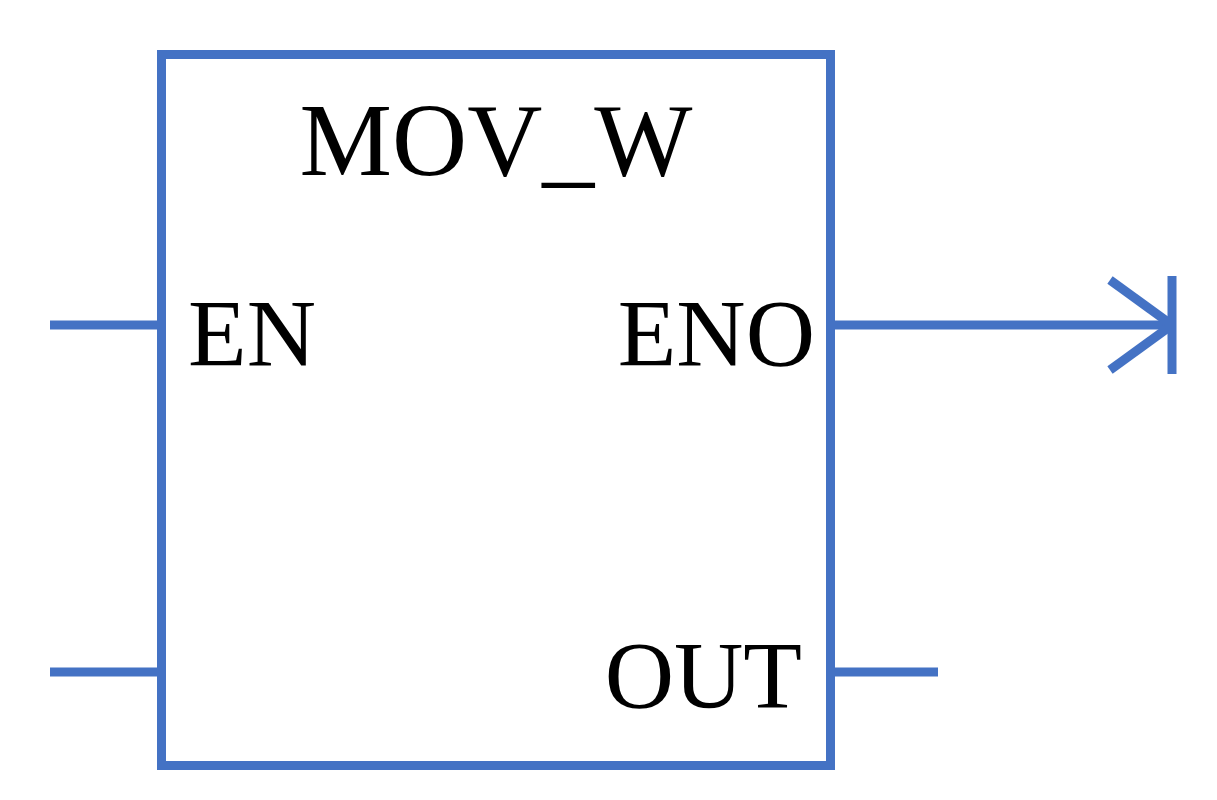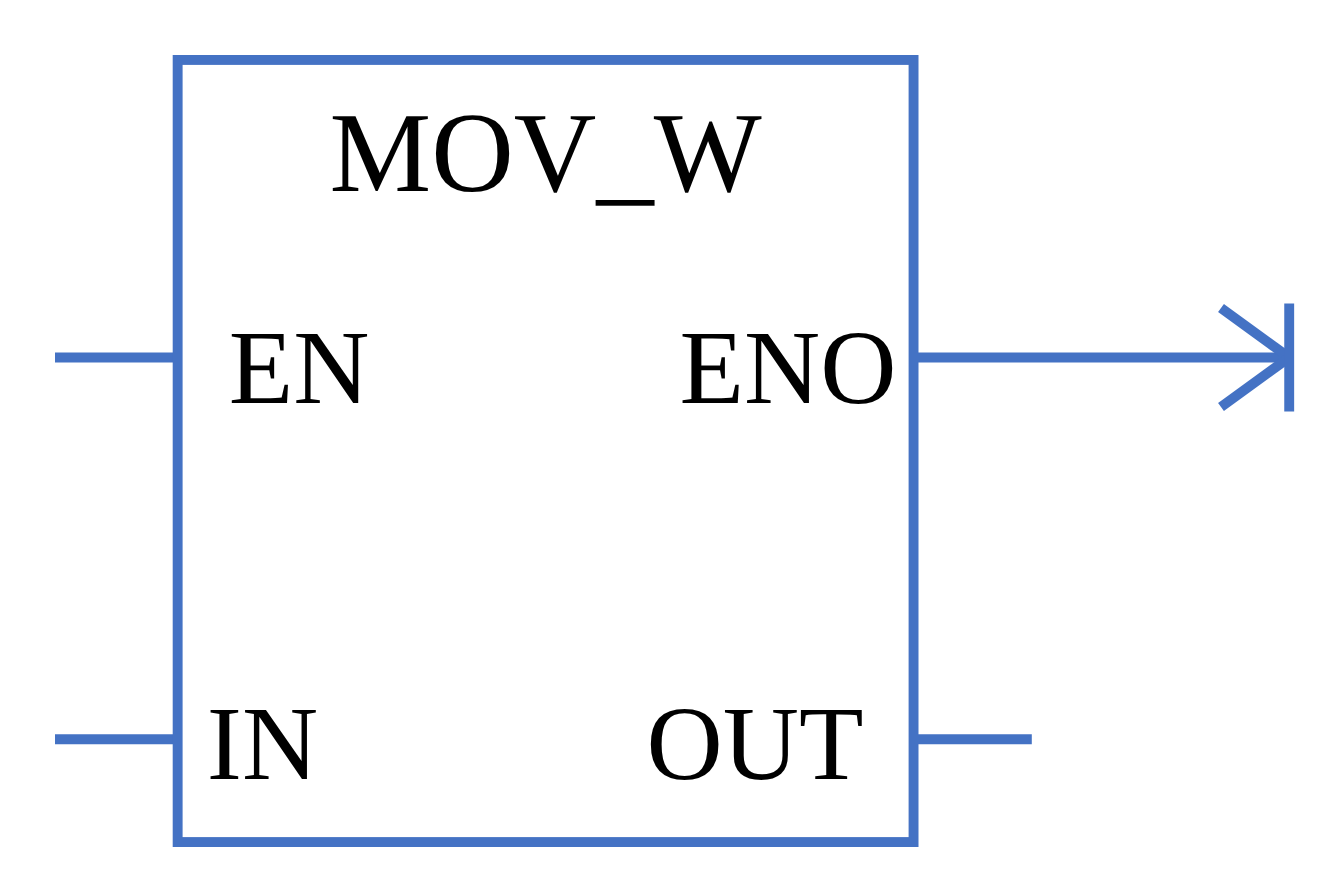--- a/index.html
+++ b/index.html
@@ -38,40 +38,39 @@
     left: 157px;
     top: 88px;
     width: 678px;
     text-align: center;
     font-size: 104px;
   }
   #pin-label-en {
     left: 188px;
     top: 286px;
     font-size: 96px;
-    margin-left: 20px;
   }
   #pin-label-eno {
     left: 835px;
     top: 286px;
     font-size: 96px;
     transform: translateX(-100%);
     padding-right: 20px;
   }
   #pin-label-in {
     left: 188px;
     top: 628px;
     font-size: 96px;
   }
   #pin-label-out {
     left: 835px;
     top: 628px;
     font-size: 96px;
     transform: translateX(-100%);
-    padding-right: 50px;
+    padding-right: 33px;
   }
 </style>
 </head>
 <body>
 
 <div id="canvas">
 
   <svg id="fbd-svg" viewBox="0 0 1217 800" xmlns="http://www.w3.org/2000/svg">
 
     <line x1="50" y1="325" x2="161" y2="325" stroke="#4472C4" stroke-width="9" stroke-linecap="butt"></line>
@@ -91,17 +90,16 @@
 
     <rect x="161.5" y="54.5" width="669" height="711" fill="#FFFFFF" stroke="#4472C4" stroke-width="9"></rect>
   </svg>
 
   <div class="blk-label" id="block-title">MOV_W</div>
 
   <div class="blk-label" id="pin-label-en">EN</div>
 
   <div class="blk-label" id="pin-label-eno">ENO</div>
 
-  <div class="blk-label" id="pin-label-in">IN</div>
 
   <div class="blk-label" id="pin-label-out">OUT</div>
 
 </div>
 
 </body></html>

